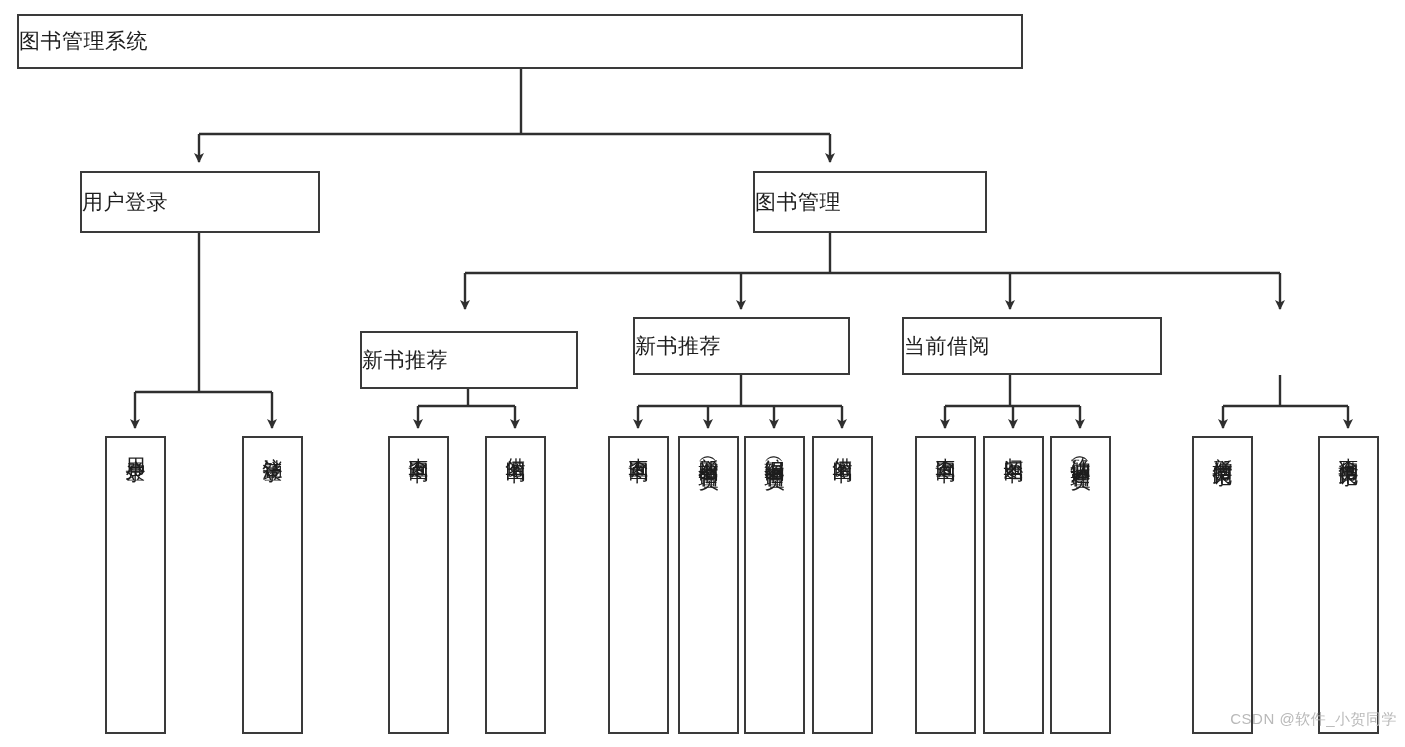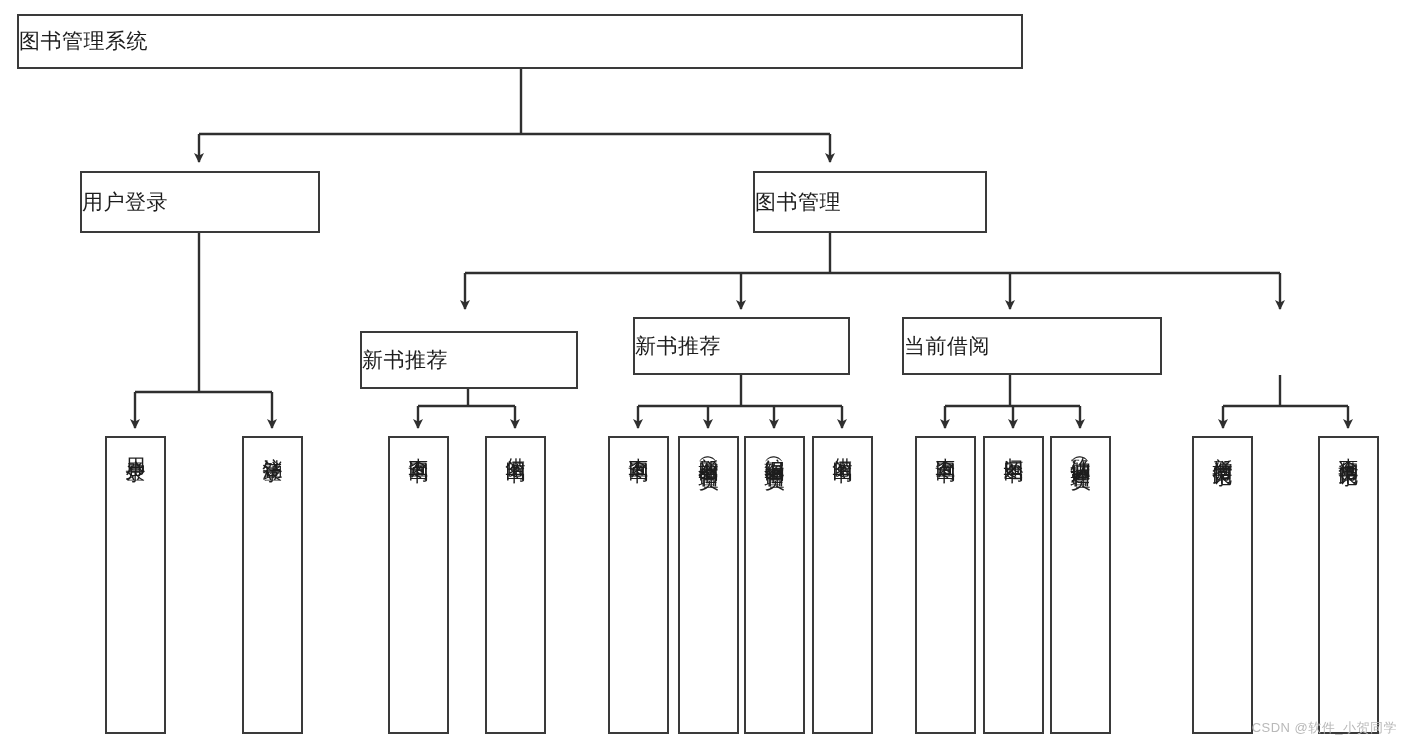--- a/index.html
+++ b/index.html
@@ -62,22 +62,22 @@
     text-orientation: upright;
     font-size: 20px;
     line-height: 1.05;
     letter-spacing: 2px;
     white-space: nowrap;
     transform: rotate(0deg);
   }
   .watermark {
     position: absolute;
     right: 8px;
-    bottom: 10px;
-    font-size: 13px;
+    bottom: 18px;
+    font-size: 15px;
     color: #b9b9b9;
     z-index: 5;
     white-space: nowrap;
     letter-spacing: 0.5px;
   }
 </style>
 </head>
 <body>
 
 <div id="canvas">

